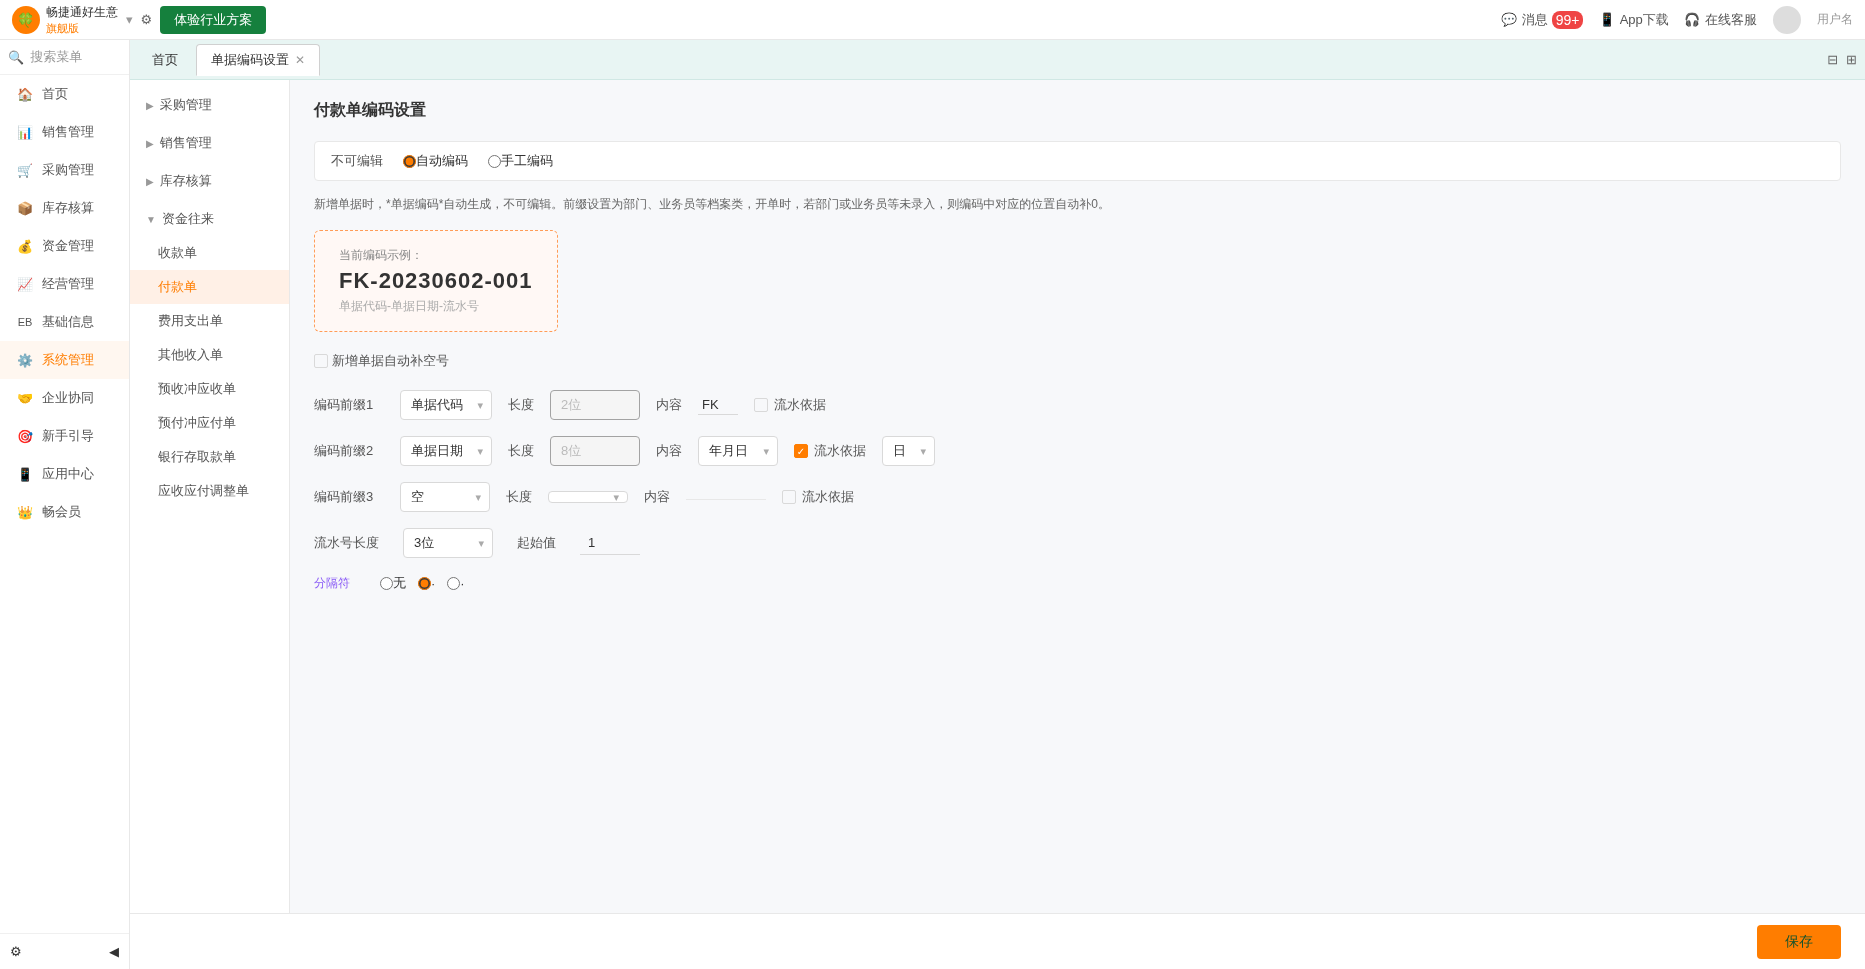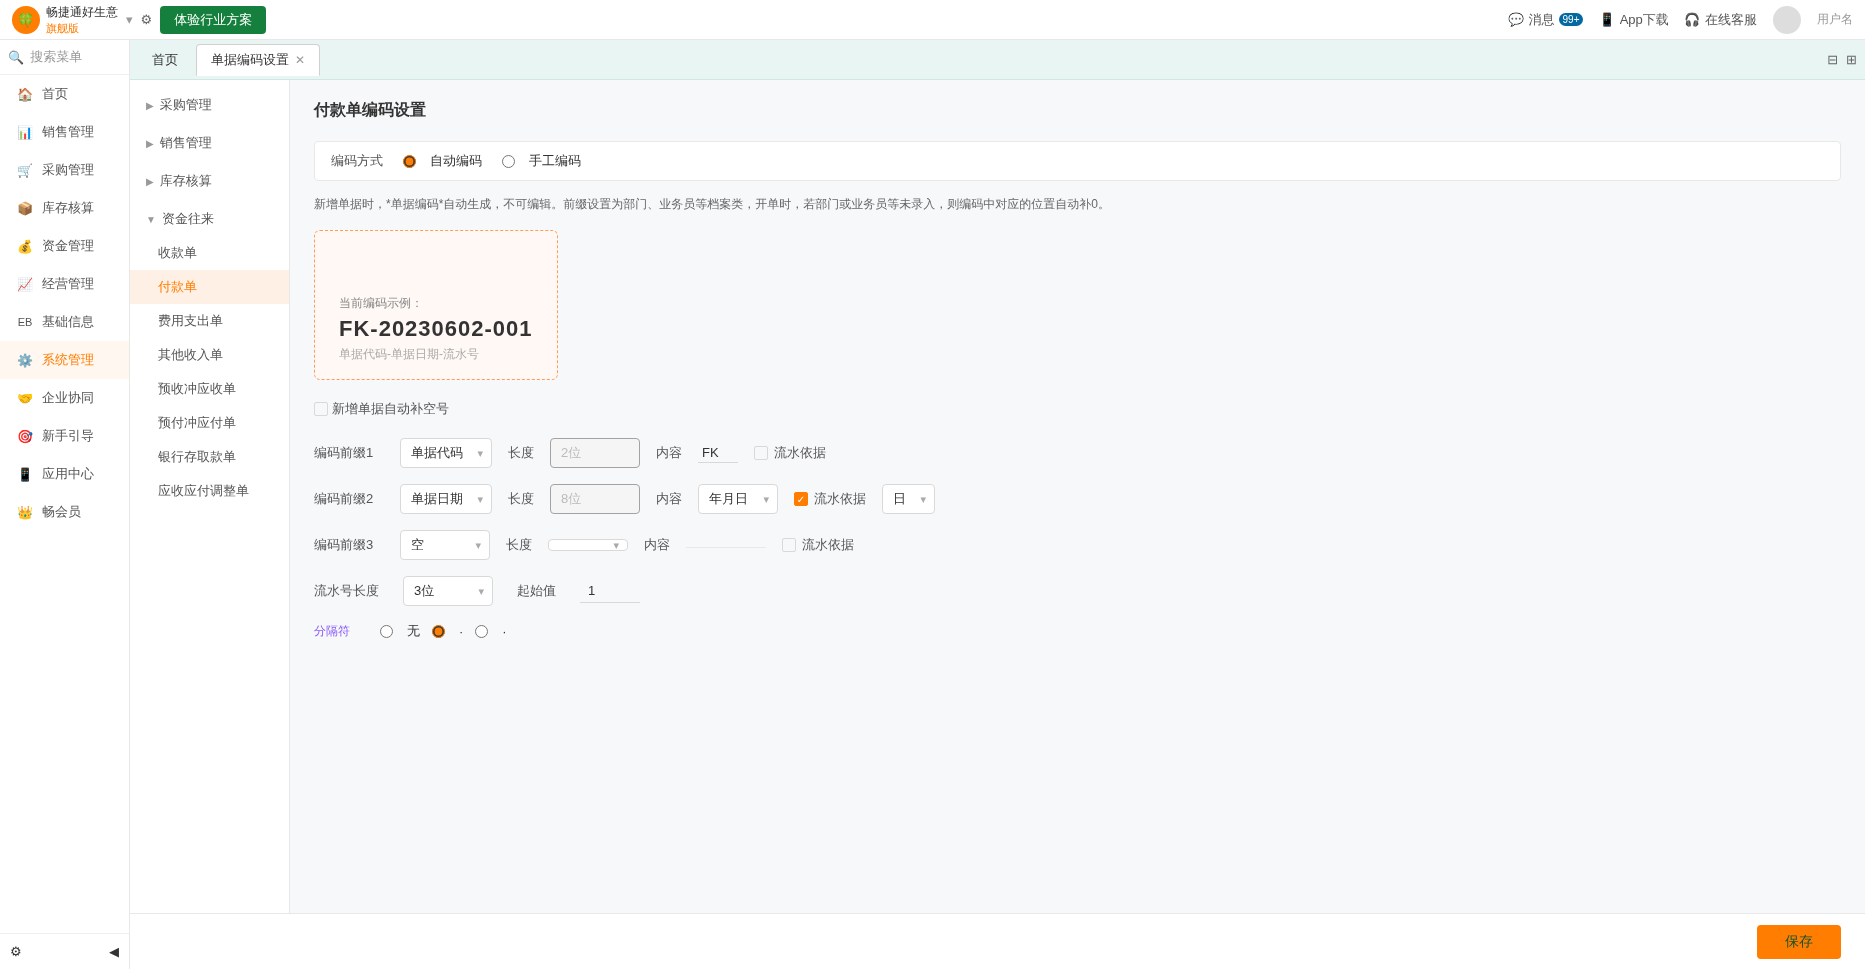--- a/index.html
+++ b/index.html
@@ -9,21 +9,21 @@
     .topbar { height: 40px; background: #fff; border-bottom: 1px solid #e8e8e8; display: flex; align-items: center; justify-content: space-between; padding: 0 12px; flex-shrink: 0; }
     .topbar-left { display: flex; align-items: center; gap: 8px; }
     .topbar-logo { display: flex; align-items: center; gap: 6px; }
     .logo-icon { width: 28px; height: 28px; background: #ff7d00; border-radius: 50%; display: flex; align-items: center; justify-content: center; color: white; font-size: 14px; }
     .logo-text { font-size: 12px; color: #333; }
     .topbar-arrow { color: #999; cursor: pointer; }
     .topbar-gear { color: #666; cursor: pointer; }
     .topbar-btn { background: #15803d; color: white; border: none; border-radius: 4px; padding: 5px 14px; font-size: 13px; cursor: pointer; }
     .topbar-right { display: flex; align-items: center; gap: 16px; color: #555; font-size: 13px; }
     .topbar-right-item { display: flex; align-items: center; gap: 4px; cursor: pointer; }
-    .badge { background: #0369a1; color: white; border-radius: 8px; font-size: 10px; padding: 1px 4px; }
+    .badge { background: #ef4444; color: white; border-radius: 8px; font-size: 14px; padding: 1px 4px; }
     .user-avatar { width: 28px; height: 28px; border-radius: 50%; background: #ddd; }
 
     
     .main-layout { display: flex; flex: 1; overflow: hidden; }
 
     
     .sidebar { width: 130px; background: #fff; border-right: 1px solid #e8e8e8; display: flex; flex-direction: column; overflow-y: auto; flex-shrink: 0; }
     .sidebar-search { padding: 8px; border-bottom: 1px solid #f0f0f0; display: flex; align-items: center; gap: 6px; color: #999; cursor: pointer; font-size: 13px; }
     .sidebar-nav { flex: 1; }
     .sidebar-item { display: flex; align-items: center; gap: 8px; padding: 10px 16px; cursor: pointer; color: #555; font-size: 13px; }
@@ -48,28 +48,28 @@
     .sub-group { margin-bottom: 4px; }
     .sub-group-title { display: flex; align-items: center; gap: 6px; padding: 8px 16px; font-size: 13px; color: #555; cursor: pointer; }
     .sub-group-title .arrow { font-size: 10px; color: #999; }
     .sub-group-items { }
     .sub-item { padding: 8px 16px 8px 28px; font-size: 13px; color: #555; cursor: pointer; }
     .sub-item.active { background: #fff0e6; color: #ff7d00; font-weight: 500; }
 
     
     .main-content { flex: 1; overflow-y: auto; padding: 20px 24px; background: #f7f8fa; }
     .page-title { font-size: 16px; font-weight: 600; color: #333; margin-bottom: 20px; }
-    .radio-label { display: flex; align-items: center; gap: 14px; cursor: pointer; font-size: 13px; }
+    .radio-label { display: flex; align-items: center; gap: 0; cursor: pointer; font-size: 13px; }
 
     
     .info-text { font-size: 12px; color: #666; margin-bottom: 16px; line-height: 1.6; }
 
     
     .code-preview { border: 1.5px dashed #ff9c57; background: #fff8f5; border-radius: 6px; padding: 16px 24px; display: inline-block; margin-bottom: 20px; }
-    .code-preview-title { font-size: 12px; color: #888; margin-bottom: 4px; margin-top: 48px; }
+    .code-preview-title { font-size: 12px; color: #888; margin-bottom: 4px; }
     .code-preview-value { font-size: 22px; font-weight: bold; color: #333; letter-spacing: 1px; }
     .code-preview-desc { font-size: 12px; color: #aaa; margin-top: 4px; }
 
     
     .auto-fill-row { display: flex; align-items: center; gap: 4px; margin-bottom: 20px; font-size: 13px; color: #555; }
 
     
     .form-row { display: flex; align-items: center; gap: 16px; margin-bottom: 16px; }
     .form-label { font-size: 13px; color: #555; width: 70px; flex-shrink: 0; }
     .select-wrapper { position: relative; display: inline-flex; align-items: center; border: 1px solid #d9d9d9; border-radius: 4px; padding: 5px 28px 5px 10px; background: #fff; font-size: 13px; cursor: pointer; min-width: 90px; }
@@ -247,21 +247,21 @@
             <div class="sub-item">应收应付调整单</div>
           </div>
         </div>
       </div>
 
       <div class="main-content">
         <div class="page-title">付款单编码设置</div>
 
         
         <div style="background:#fff;border-radius:4px;border:1px solid #e8e8e8;padding:10px 16px;margin-bottom:14px;display:flex;align-items:center;gap:20px;">
-          <span style="font-size:13px;color:#555;">编码方式</span>
+          <span style="font-size:13px;color:#555;">不可编辑</span>
           <label class="radio-label">
             <input type="radio" name="coding" checked="" style="accent-color: rgb(255, 125, 0);">
             <span>自动编码</span>
           </label>
           <label class="radio-label">
             <input type="radio" name="coding" style="accent-color: rgb(255, 125, 0);">
             <span>手工编码</span>
           </label>
         </div>
 

